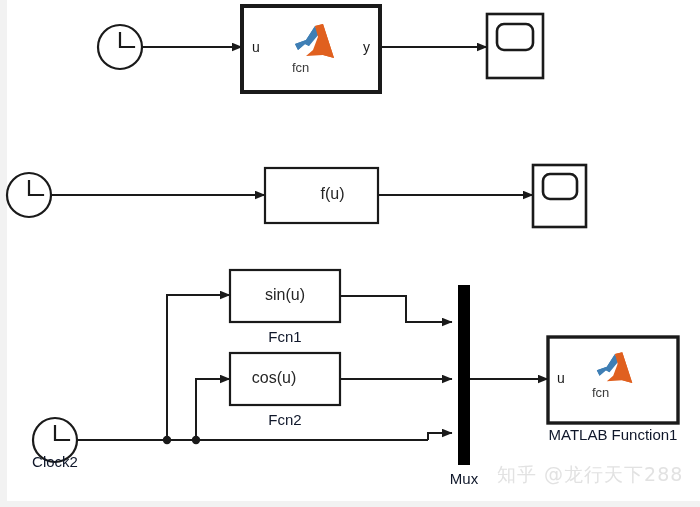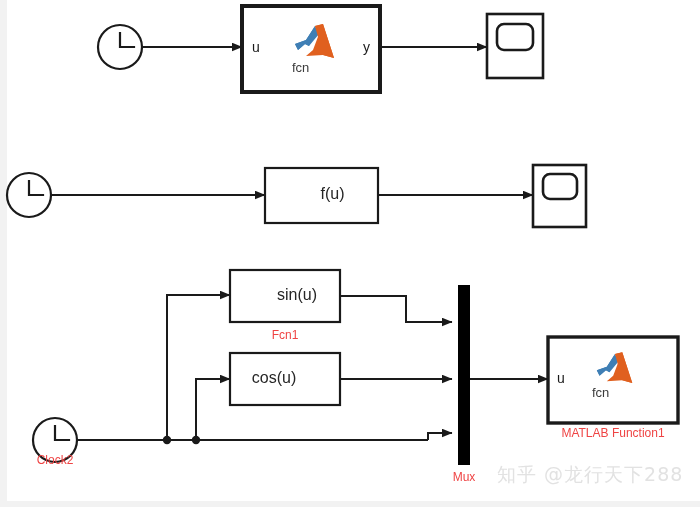--- a/index.html
+++ b/index.html
@@ -41,22 +41,22 @@
   }
   .port-label {
     position: absolute;
     font-family: "Liberation Sans", sans-serif;
     font-size: 14px;
     color: #1a1a1a;
   }
   .name-label {
     position: absolute;
     font-family: "Liberation Sans", sans-serif;
-    font-size: 12px;
-    color: #ef4444;
+    font-size: 15px;
+    color: #0f172a;
     white-space: nowrap;
     text-align: center;
   }
   .fcn-text {
     position: absolute;
     font-family: "Liberation Sans", sans-serif;
     font-size: 16px;
     color: #262626;
     white-space: nowrap;
     text-align: center;
@@ -173,23 +173,24 @@
     <path d="M 22 4 L 26 12 L 20 28 L 13 34 L 30 33 L 41 36 L 30 2 Z" fill="#e0601f"></path>
     <path d="M 22 4 L 16 24 L 12 22 L 5 28 L 2 22 L 13 18 Z" fill="#3f7fb5"></path>
   </svg>
   <div class="matlab-icon-label" style="left:592px; top:385px; width:46px;">fcn</div>
 
   <div class="port-label" style="left:252px; top:39px;">u</div>
   <div class="port-label" style="left:363px; top:39px;">y</div>
   <div class="port-label" style="left:557px; top:370px;">u</div>
 
   <div class="fcn-text" style="left:265px; top:185px; width:135px;">f(u)</div>
-  <div class="fcn-text" style="left:242px; top:286px; width:110px;">sin(u)</div>
+  <div class="fcn-text" style="left:230px; top:286px; width:110px;">sin(u)</div>
   <div class="fcn-text" style="left:230px; top:369px; width:88px;">cos(u)</div>
 
   <div class="name-label" style="left:230px; top:328px; width:110px;">Fcn1</div>
+  <div class="name-label" style="left:230px; top:411px; width:110px;">Fcn2</div>
   <div class="name-label" style="left:20px; top:453px; width:70px;">Clock2</div>
   <div class="name-label" style="left:434px; top:470px; width:60px;">Mux</div>
   <div class="name-label" style="left:538px; top:426px; width:150px;">MATLAB Function1</div>
 
   <div class="watermark" style="left:497px; top:462px;">知乎 @龙行天下288</div>
 
 </div>
 
 </body></html>

